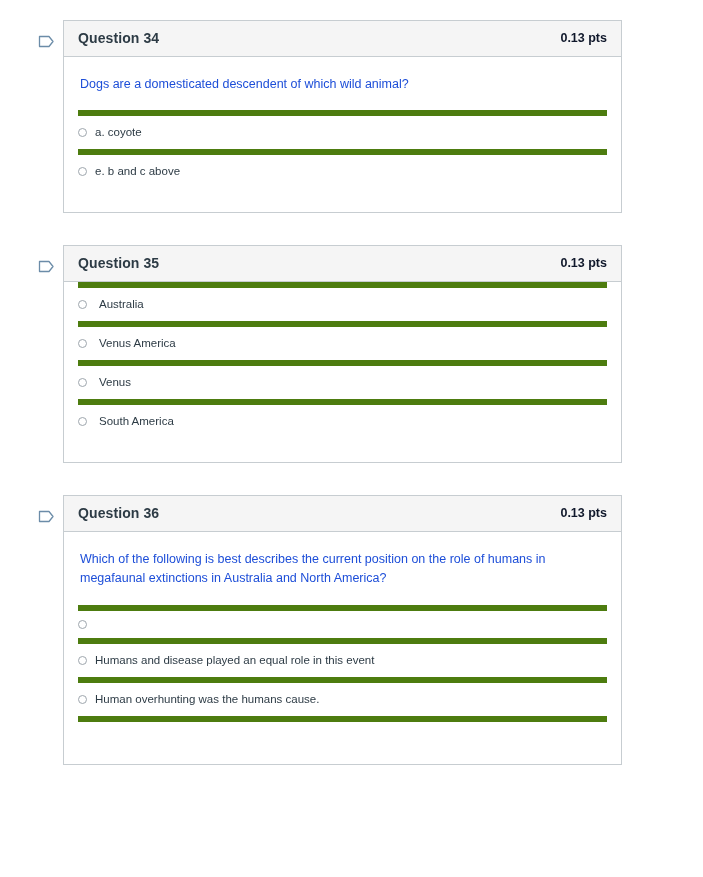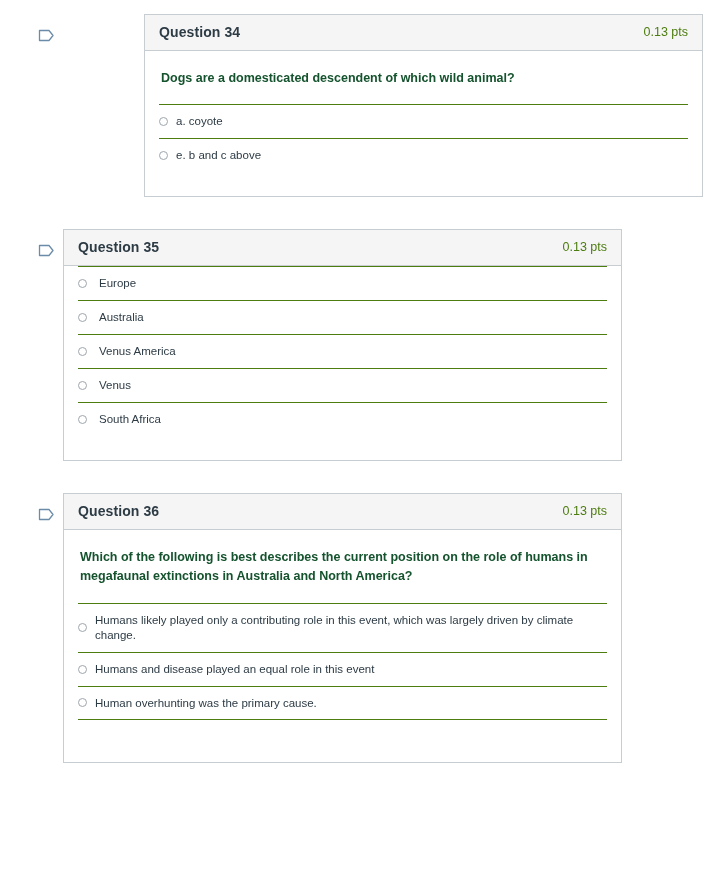--- a/index.html
+++ b/index.html
@@ -21,21 +21,21 @@
     overflow: hidden;
   }
 
   
   .question-block {
     position: relative;
     display: flex;
     align-items: flex-start;
     margin: 0 0 32px 0;
   }
-  .question-block:first-child { margin-top: 14px; justify-content: space-between; }
+  .question-block:first-child { margin-top: 20px; }
 
   .flag-gutter {
     width: 63px;
     flex: 0 0 63px;
     display: flex;
     justify-content: flex-start;
     padding-left: 38px;
     padding-top: 14px;
     box-sizing: border-box;
   }
@@ -64,46 +64,45 @@
     box-sizing: border-box;
   }
   .question-title {
     font-size: 14px;
     font-weight: bold;
     color: #2d3b45;
     letter-spacing: 0.1px;
   }
   .question-points {
     font-size: 12.5px;
-    color: #4d7c0f;
-    font-weight: normal;
+    color: #0f172a;
+    font-weight: bold;
   }
 
   .question-body {
     padding: 0 14px 24px 14px;
   }
 
   .question-text {
     font-size: 12.5px;
     line-height: 1.55;
-    color: #14532d;
+    color: #1d4ed8;
     padding: 18px 2px 16px 2px;
     max-width: 520px;
-    font-weight: bold;
   }
 
   .answers {
     margin: 0;
     padding: 0;
     list-style: none;
   }
   .answer-row {
     display: flex;
     align-items: center;
-    border-top: 1px solid #4d7c0f;
+    border-top: 6px solid #4d7c0f;
     padding: 9px 0 9px 0;
     min-height: 11px;
     box-sizing: border-box;
   }
 
   .radio {
     flex: 0 0 auto;
     width: 9px;
     height: 9px;
     border: 1px solid #9ea6ad;
@@ -165,37 +164,33 @@
     </div>
     <div class="question-card">
       <div class="question-header">
         <span class="question-title">Question 35</span>
         <span class="question-points">0.13 pts</span>
       </div>
       <div class="question-body">
         <ul class="answers">
           <li class="answer-row gap-wide">
             <span class="radio"></span>
-            <span class="answer-label">Europe</span>
-          </li>
-          <li class="answer-row gap-wide">
-            <span class="radio"></span>
             <span class="answer-label">Australia</span>
           </li>
           <li class="answer-row gap-wide">
             <span class="radio"></span>
             <span class="answer-label">Venus America</span>
           </li>
           <li class="answer-row gap-wide">
             <span class="radio"></span>
             <span class="answer-label">Venus</span>
           </li>
           <li class="answer-row gap-wide">
             <span class="radio"></span>
-            <span class="answer-label">South Africa</span>
+            <span class="answer-label">South America</span>
           </li>
         </ul>
       </div>
     </div>
   </div>
 
   <div class="question-block">
     <div class="flag-gutter">
       <span class="flag-icon">
         <svg width="18" height="16" viewBox="0 0 18 16" xmlns="http://www.w3.org/2000/svg">
@@ -206,29 +201,28 @@
     <div class="question-card">
       <div class="question-header">
         <span class="question-title">Question 36</span>
         <span class="question-points">0.13 pts</span>
       </div>
       <div class="question-body">
         <div class="question-text">Which of the following is best describes the current position on the role of humans in megafaunal extinctions in Australia and North America?</div>
         <ul class="answers">
           <li class="answer-row">
             <span class="radio"></span>
-            <span class="answer-label">Humans likely played only a contributing role in this event, which was largely driven by climate change.</span>
           </li>
           <li class="answer-row">
             <span class="radio"></span>
             <span class="answer-label">Humans and disease played an equal role in this event</span>
           </li>
           <li class="answer-row">
             <span class="radio"></span>
-            <span class="answer-label">Human overhunting was the primary cause.</span>
+            <span class="answer-label">Human overhunting was the humans cause.</span>
           </li>
           <li class="answer-row">
             
             
           </li>
 
         </ul>
       </div>
     </div>
   </div>

